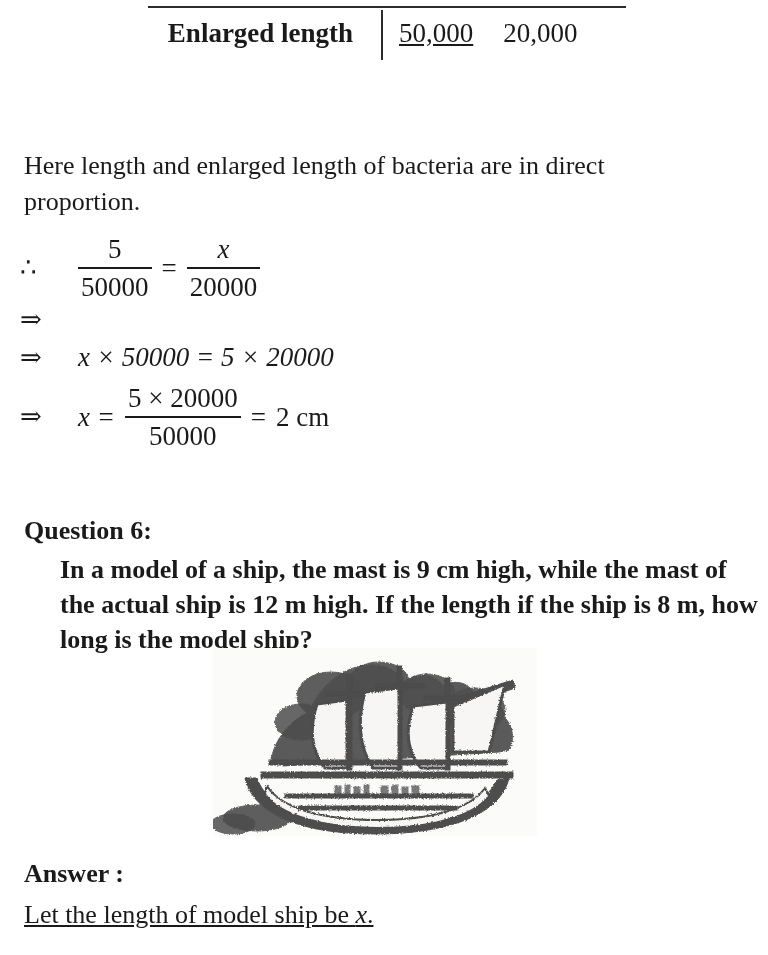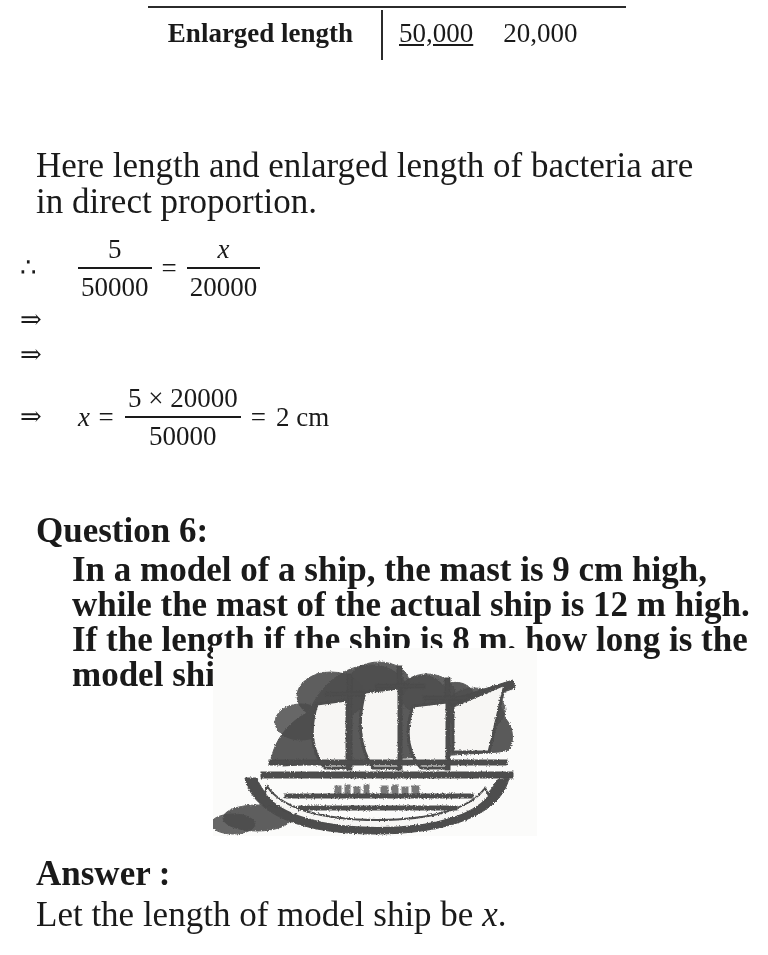--- a/index.html
+++ b/index.html
@@ -60,22 +60,22 @@
     font-size: 27px;
     line-height: 50px;
     white-space: nowrap;
   }
   .cell-num.n1 { margin-left: 26px; text-decoration: underline; }
   .cell-num.n2 { margin-left: 30px; }
 
   
   .para {
     position: absolute;
-    left: 36px;
-    font-size: 35px;
+    left: 24px;
+    font-size: 26px;
     line-height: 36px;
   }
   .para.w-wide { width: 690px; }
 
   .bold {
     font-weight: bold;
   }
   .ital {
     font-style: italic;
   }
@@ -168,20 +168,21 @@
     </span>
   </div>
 
   <div class="mathline" style="left:20px; top:307px;">
     <span class="op-sym" style="width:58px;">⇒</span>
     <span class="mathtxt"></span>
   </div>
 
   <div class="mathline" style="left:20px; top:342px;">
     <span class="op-sym" style="width:58px;">⇒</span>
+    <span class="mathtxt ital">x × 50000 = 5 × 20000</span>
   </div>
 
   <div class="mathline" style="left:20px; top:383px;">
     <span class="op-sym" style="width:58px;">⇒</span>
     <span class="mathtxt ital" style="margin-right:10px;">x =</span>
     <span class="frac">
       <span class="num">5 × 20000</span>
       <span class="bar"></span>
       <span class="den">50000</span>
     </span>
@@ -254,17 +255,17 @@
         </g>
 
         <ellipse cx="44" cy="170" rx="34" ry="13" opacity="0.9"></ellipse>
         <ellipse cx="20" cy="176" rx="22" ry="10" opacity="0.85"></ellipse>
       </g>
     </svg>
   </div>
 
   <div class="para bold" style="top:856px;">Answer :</div>
 
-  <div class="para" style="top:897px;">
+  <div class="para" style="top:897px;text-decoration:underline;">
     <span>Let the length of model ship be </span><span class="ital">x</span><span>.</span>
   </div>
 
 </div>
 
 </body></html>

